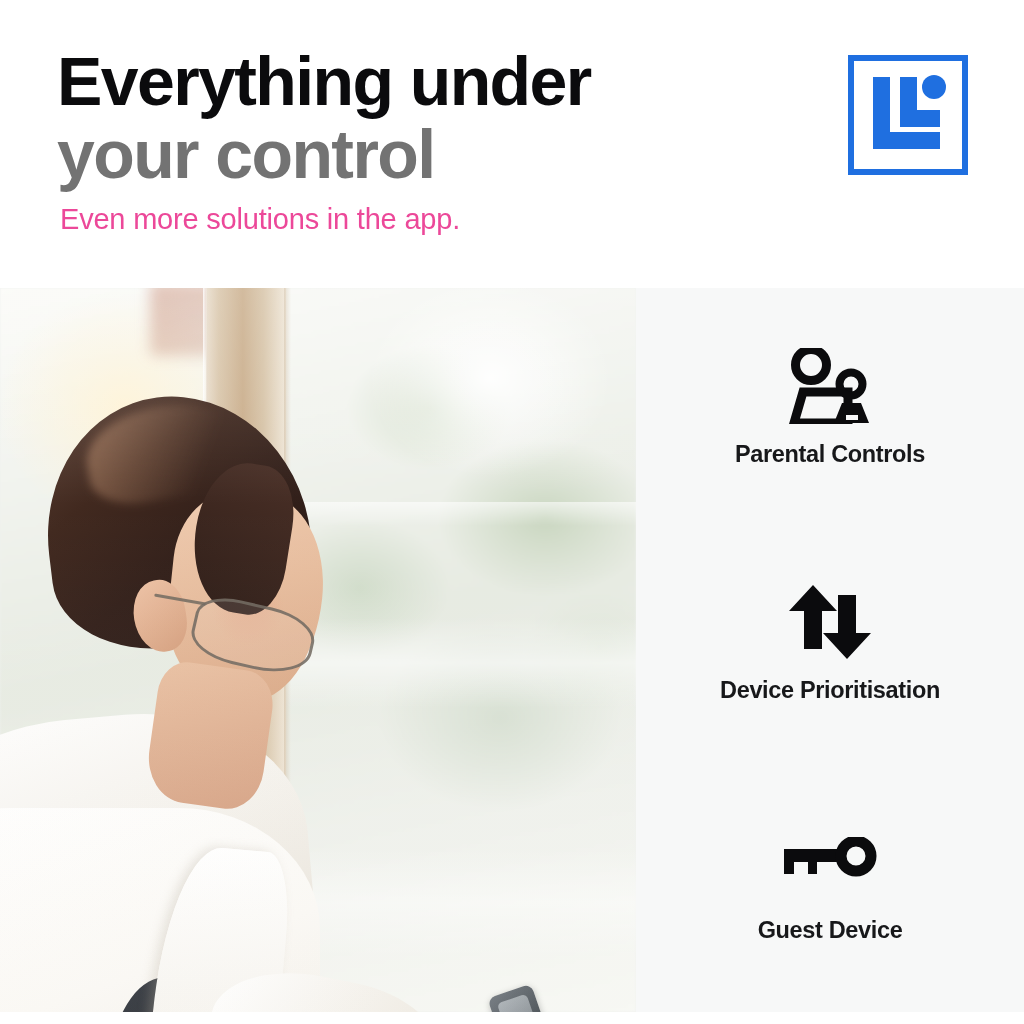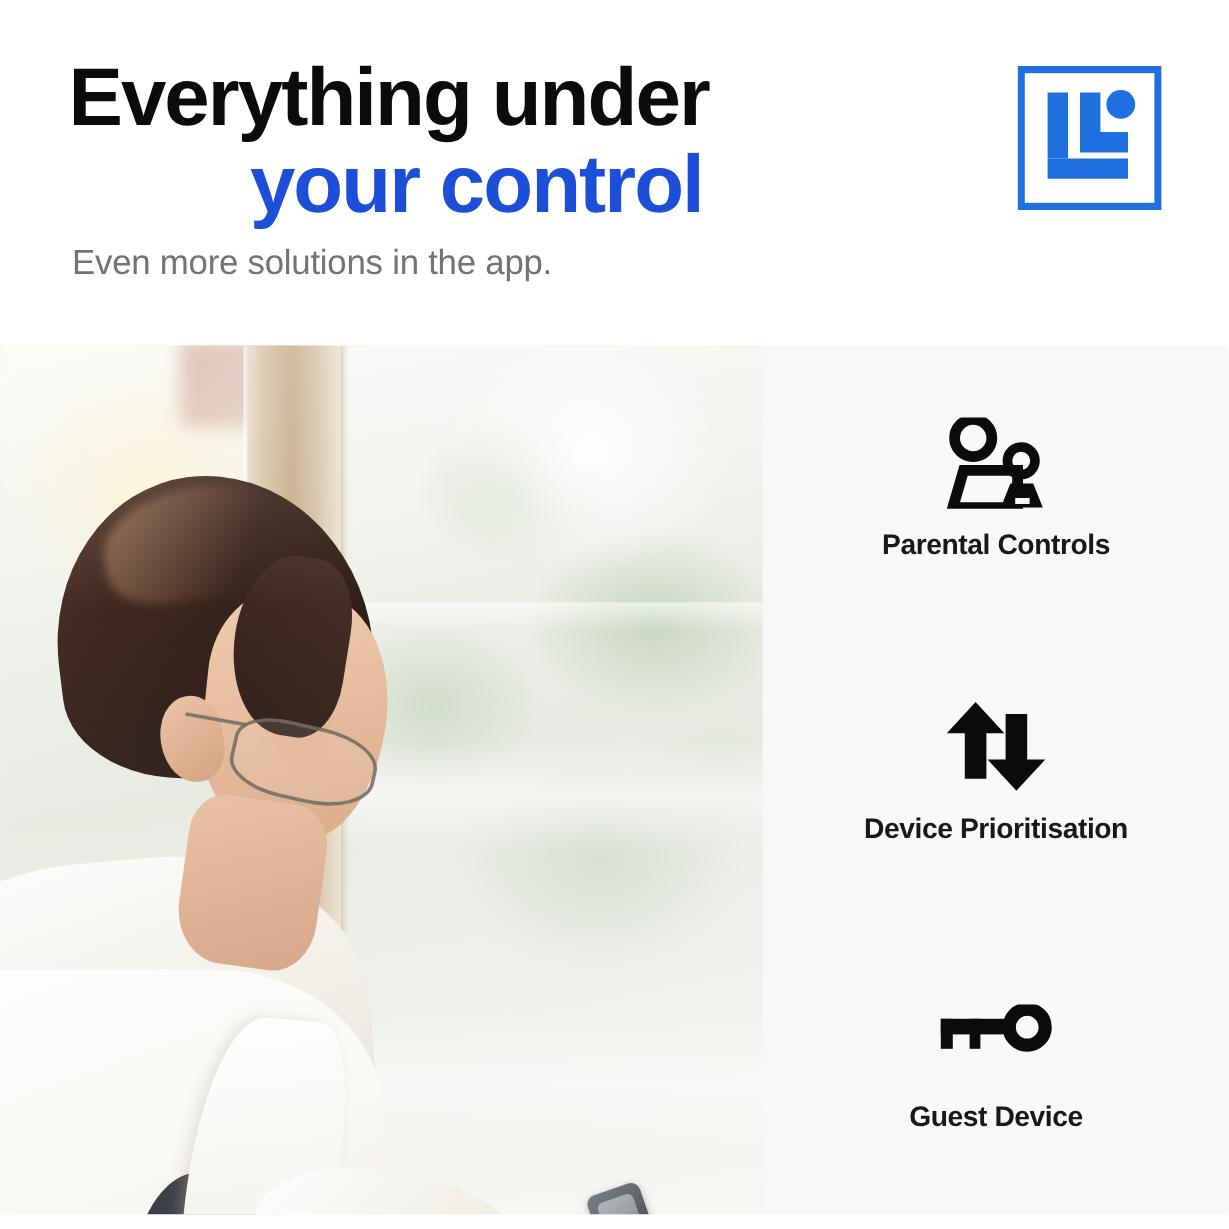--- a/index.html
+++ b/index.html
@@ -8,24 +8,24 @@
        -webkit-font-smoothing:antialiased;}
 
   #poster{position:relative;width:1024px;height:1024px;background:#ffffff;overflow:hidden;}
 
   
   #header{position:absolute;left:0;top:0;width:1024px;height:288px;background:#ffffff;}
 
   #headline{position:absolute;left:57px;top:45px;width:680px;
             font-size:68px;font-weight:bold;line-height:1.07;
             letter-spacing:-1.6px;color:#0b0b0d;}
-  #headline .l2{display:block;color:#1d4ed8;text-align:center;}
+  #headline .l2{display:block;color:#737373;}
 
   #subhead{position:absolute;left:60px;top:203px;
-           font-size:29px;font-weight:400;color:#737373;letter-spacing:-0.2px;}
+           font-size:29px;font-weight:400;color:#ec4899;letter-spacing:-0.2px;}
 
   
   #logo{position:absolute;left:848px;top:55px;width:120px;height:120px;}
   #logo svg{display:block;width:120px;height:120px;}
 
   
   #photo{position:absolute;left:0;top:288px;width:636px;height:724px;overflow:hidden;
          background:#eef0ee;}
 
   .ph{position:absolute;}

